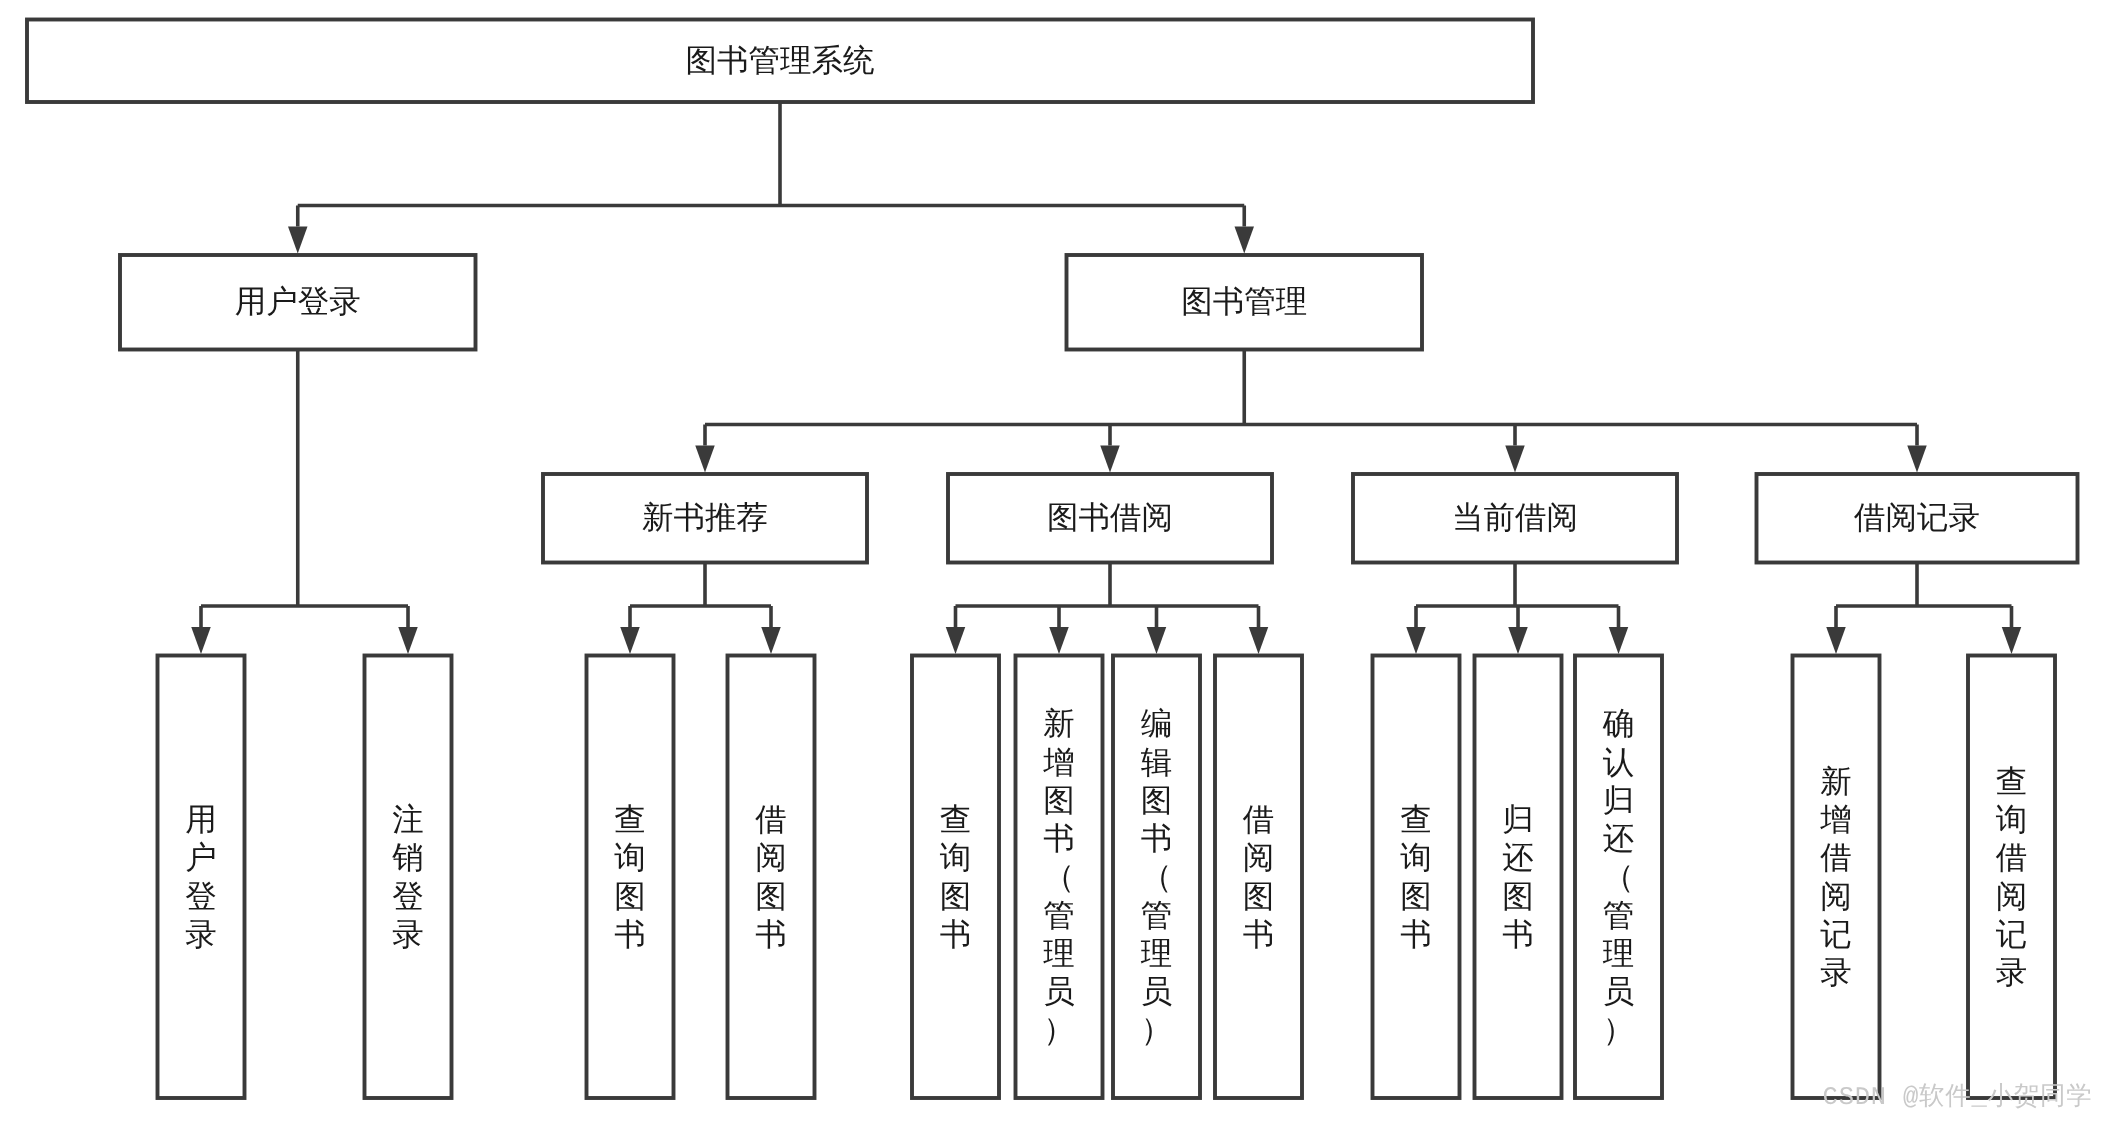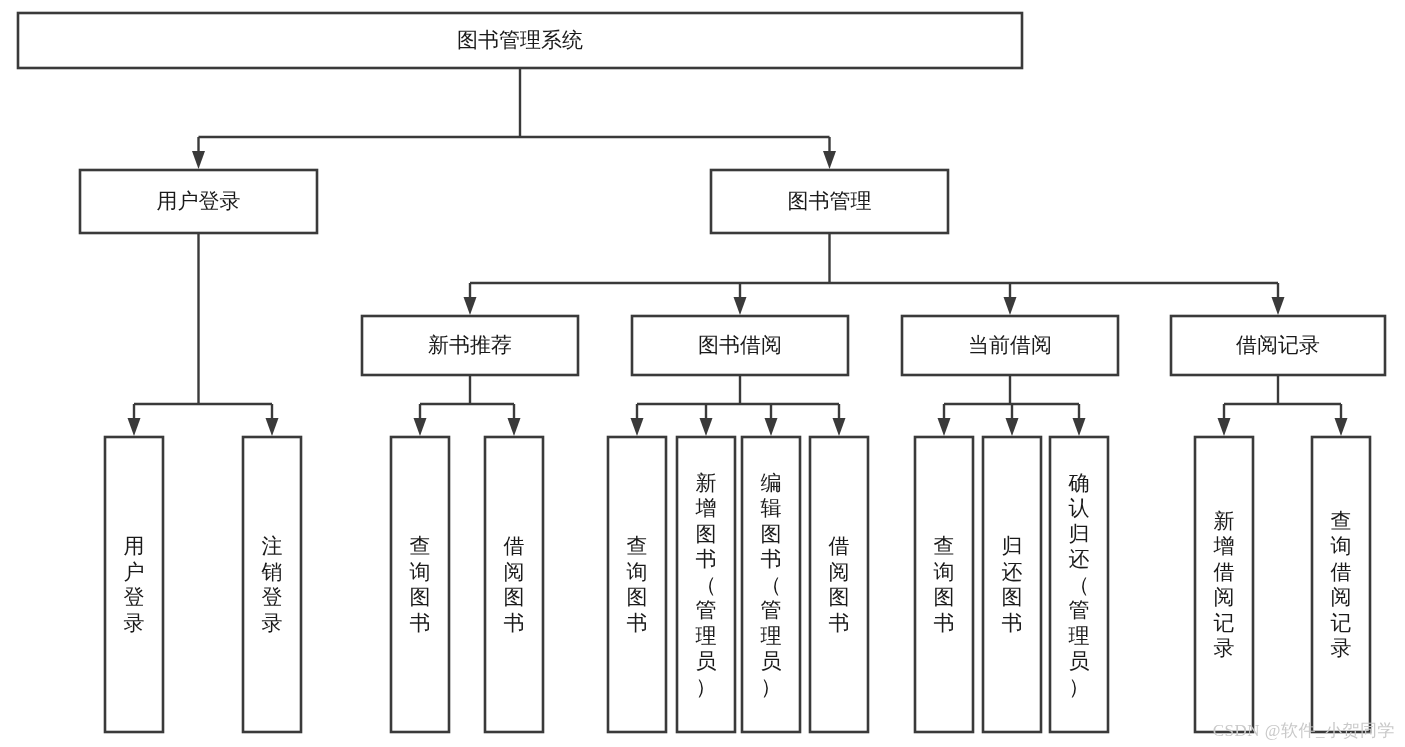--- a/index.html
+++ b/index.html
@@ -52,21 +52,21 @@
   .node-label-v {
     fill: #1a1a1a;
     font-family: "Liberation Sans", "DejaVu Sans", sans-serif;
     font-size: 21px;
     text-anchor: middle;
   }
   .watermark {
     position: absolute;
     right: 10px;
     bottom: 5px;
-    font-family: Liberation Serif, serif;
+    font-family: Liberation Mono, monospace;
     font-size: 17px;
     color: #c9c9c9;
     white-space: nowrap;
     letter-spacing: 0.5px;
     pointer-events: none;
   }
 </style>
 </head>
 <body>
 

